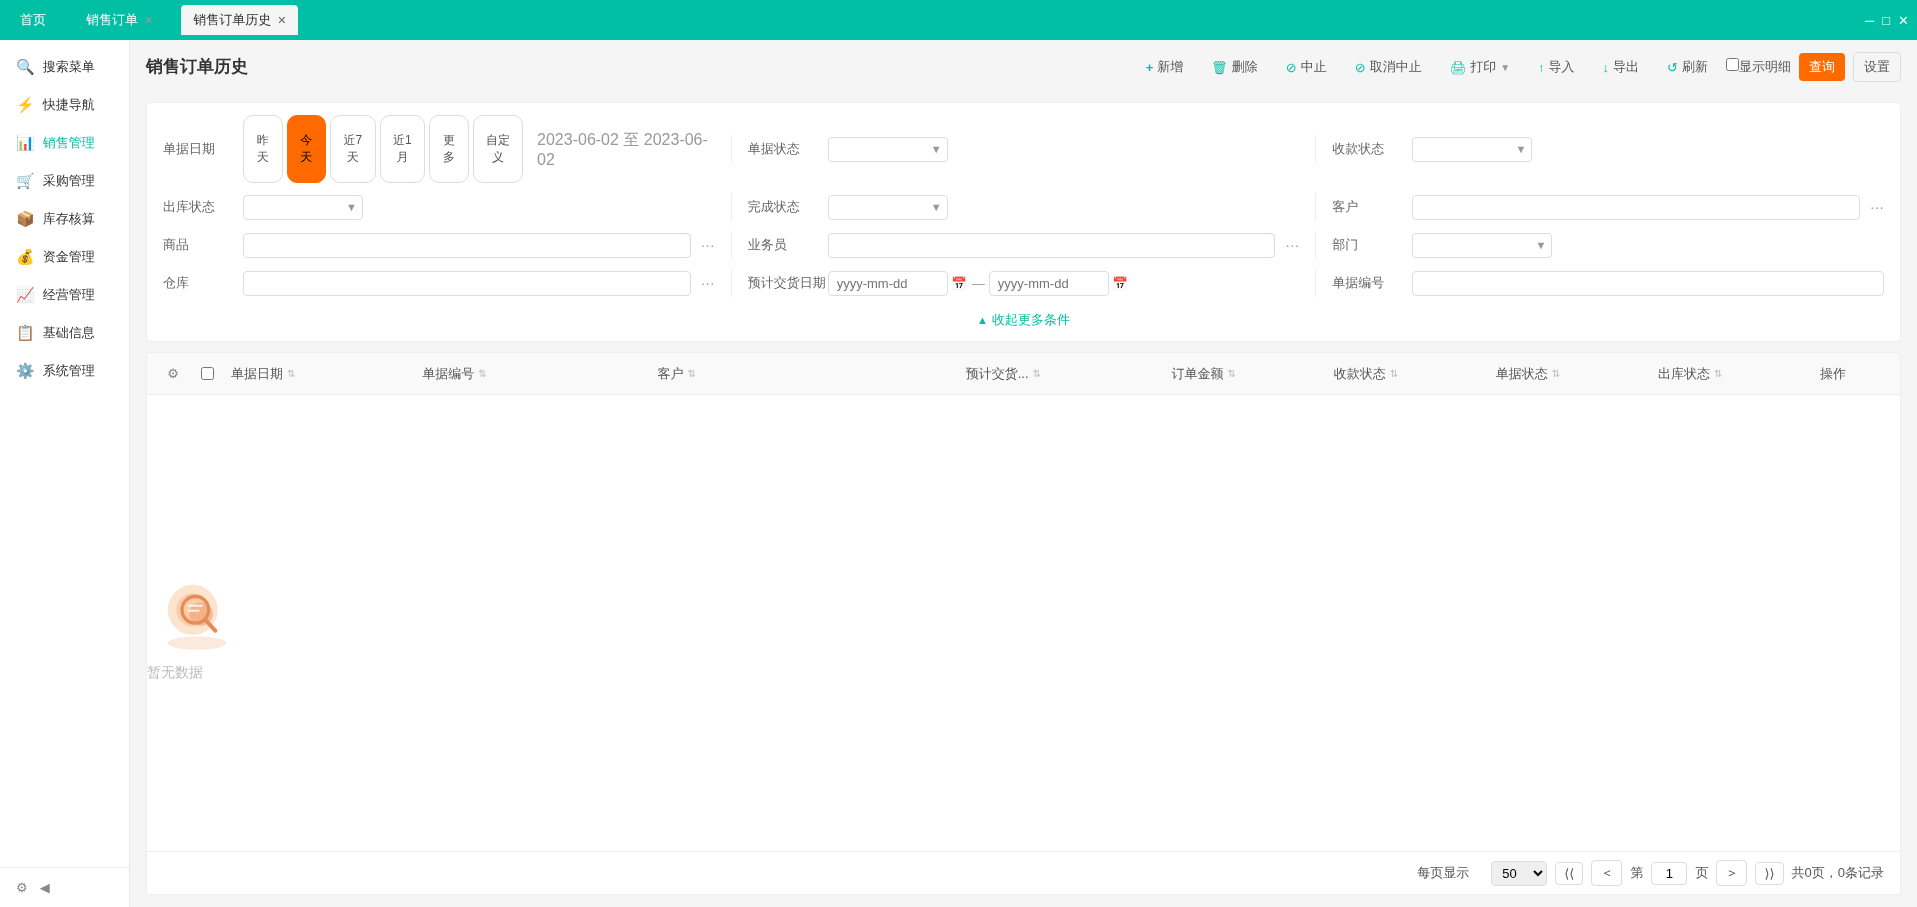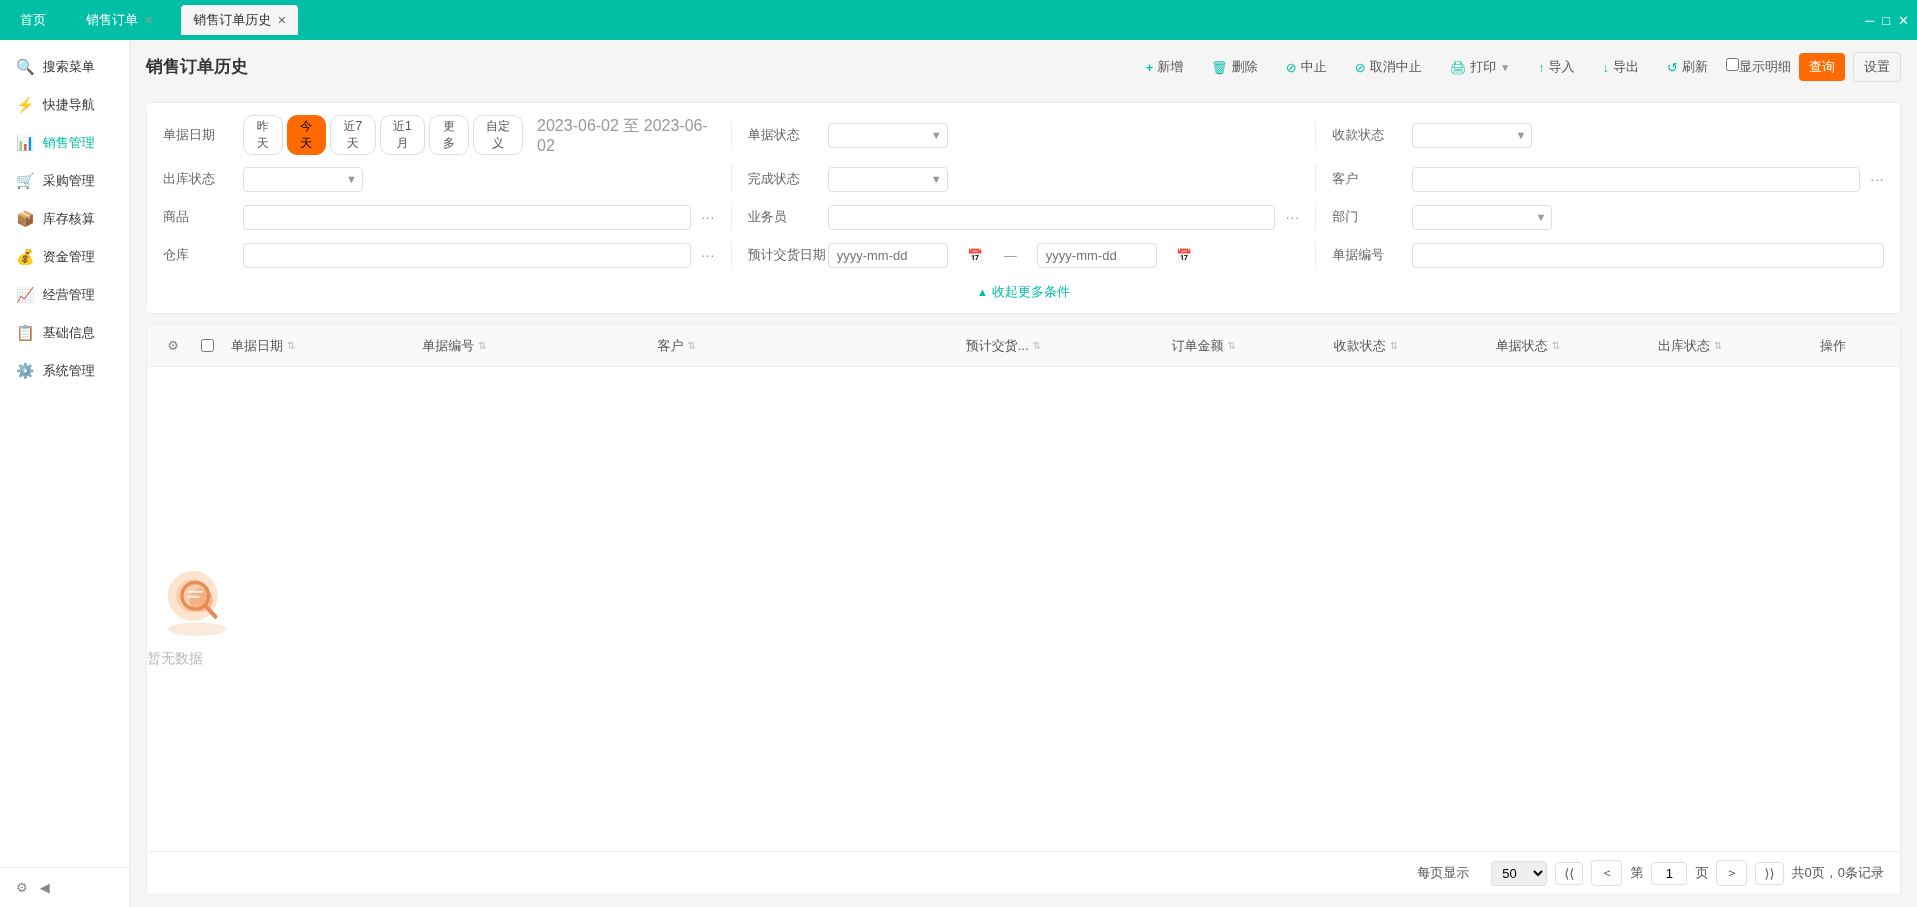--- a/index.html
+++ b/index.html
@@ -144,21 +144,21 @@
       flex: 1;
       gap: 6px;
     }
     .date-quick-btns {
       display: flex;
       align-items: center;
       gap: 4px;
       margin-right: 8px;
     }
     .date-quick-btn {
-      padding: 2px 8px;
+      padding: 16px 8px;
       border-radius: 10px;
       border: 1px solid #ddd;
       background: transparent;
       cursor: pointer;
       font-size: 12px;
       color: #555;
     }
     .date-quick-btn.active {
       background: #ff6a00;
       color: #000000;
@@ -521,21 +521,21 @@
       </div>
 
       <div class="filter-row">
         <span class="filter-label">仓库</span>
         <div class="filter-control">
           <input class="filter-input" style="flex: 1 1 0%;" placeholder="">
           <span class="more-dots">···</span>
         </div>
         <div class="filter-divider"></div>
         <span class="filter-label">预计交货日期</span>
-        <div class="filter-control" style="gap:20px;">
+        <div class="filter-control" style="gap:4px;">
           <input class="filter-input" placeholder="yyyy-mm-dd" style="width: 110px;">
           <span style="cursor:pointer;color:#00bfa5;">📅</span>
           <span style="color:#999;">—</span>
           <input class="filter-input" placeholder="yyyy-mm-dd" style="width: 110px;">
           <span style="cursor:pointer;color:#00bfa5;">📅</span>
         </div>
         <div class="filter-divider"></div>
         <span class="filter-label">单据编号</span>
         <div class="filter-control">
           <input class="filter-input" style="flex: 1 1 0%;" placeholder="">

